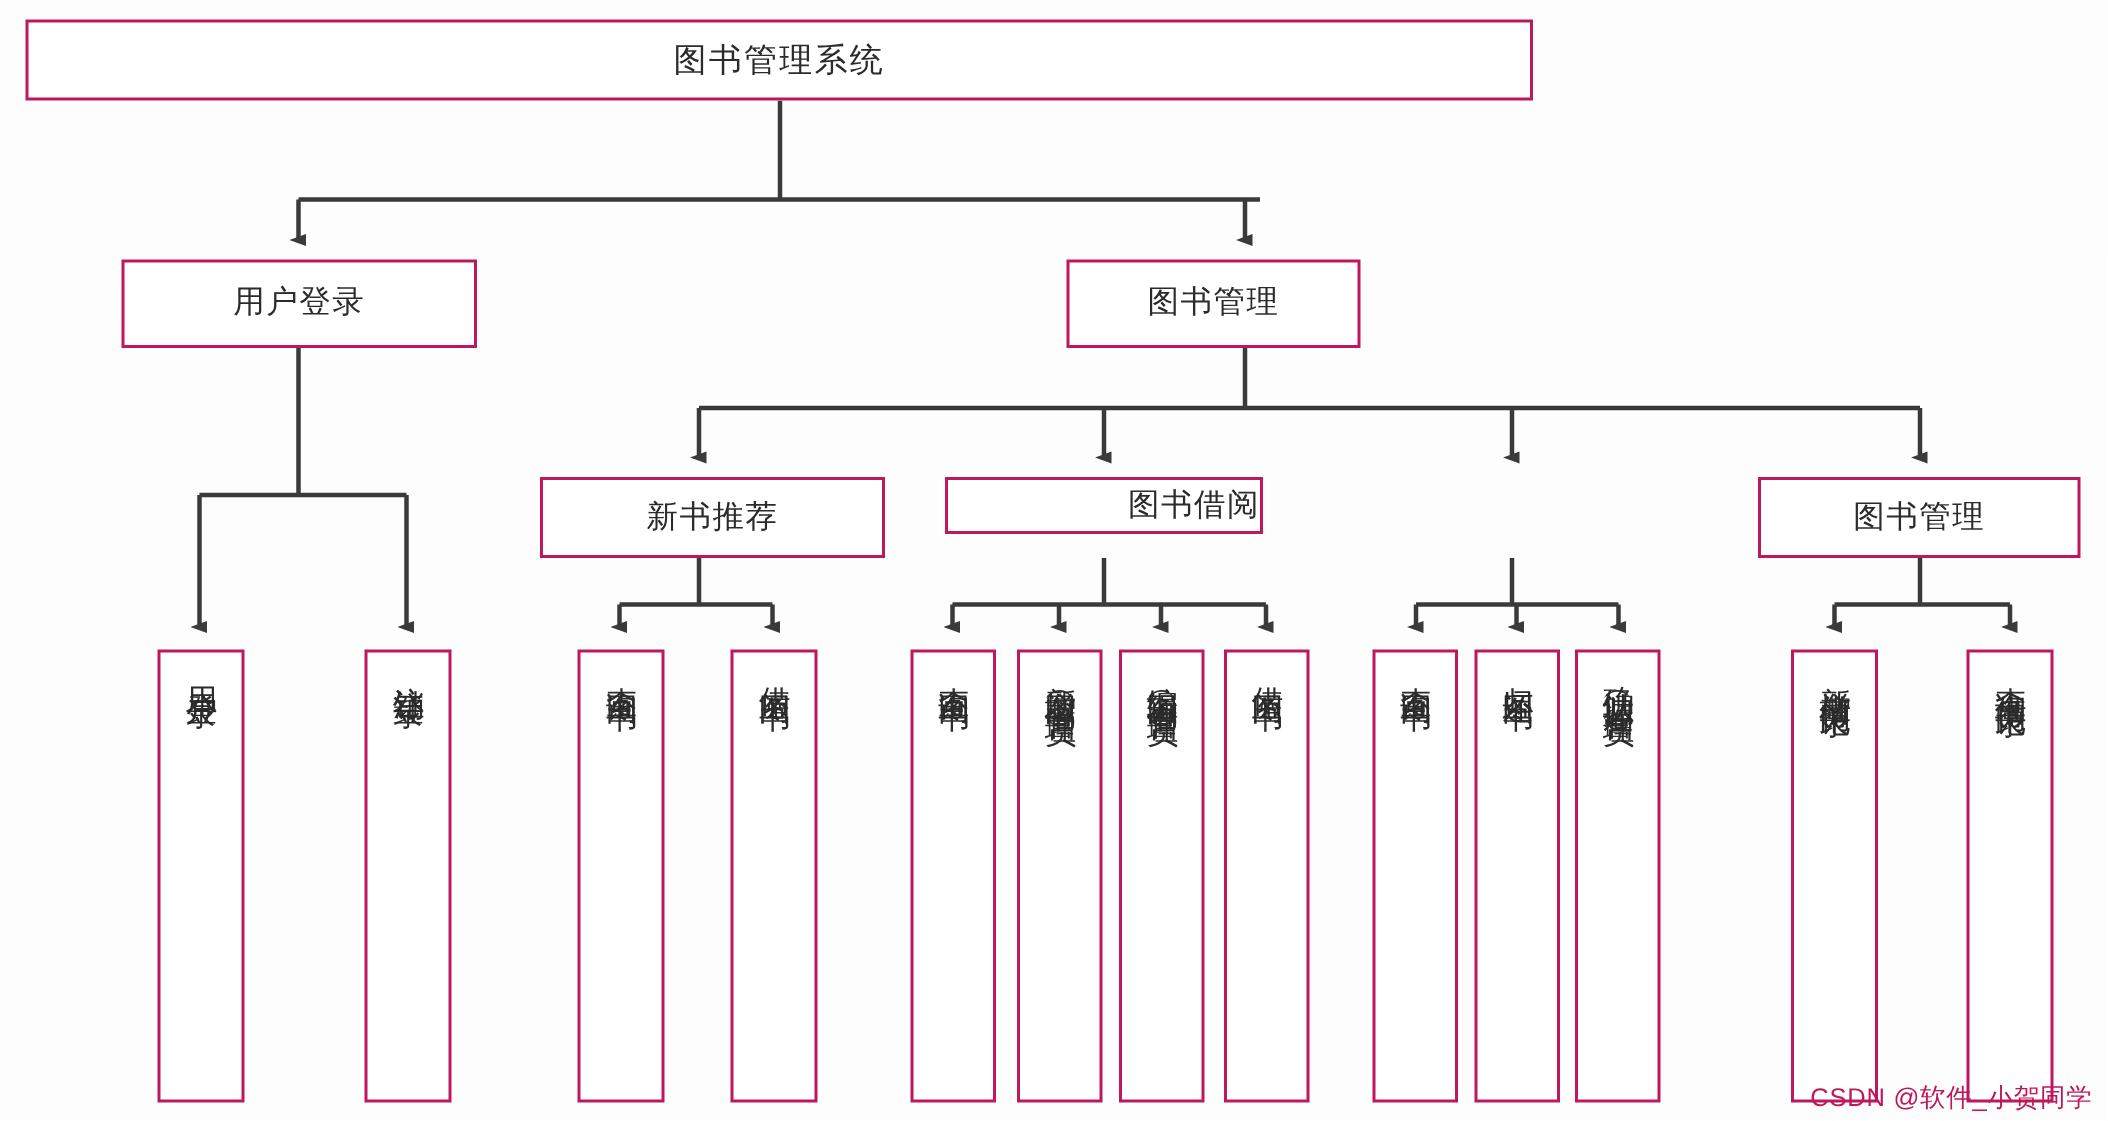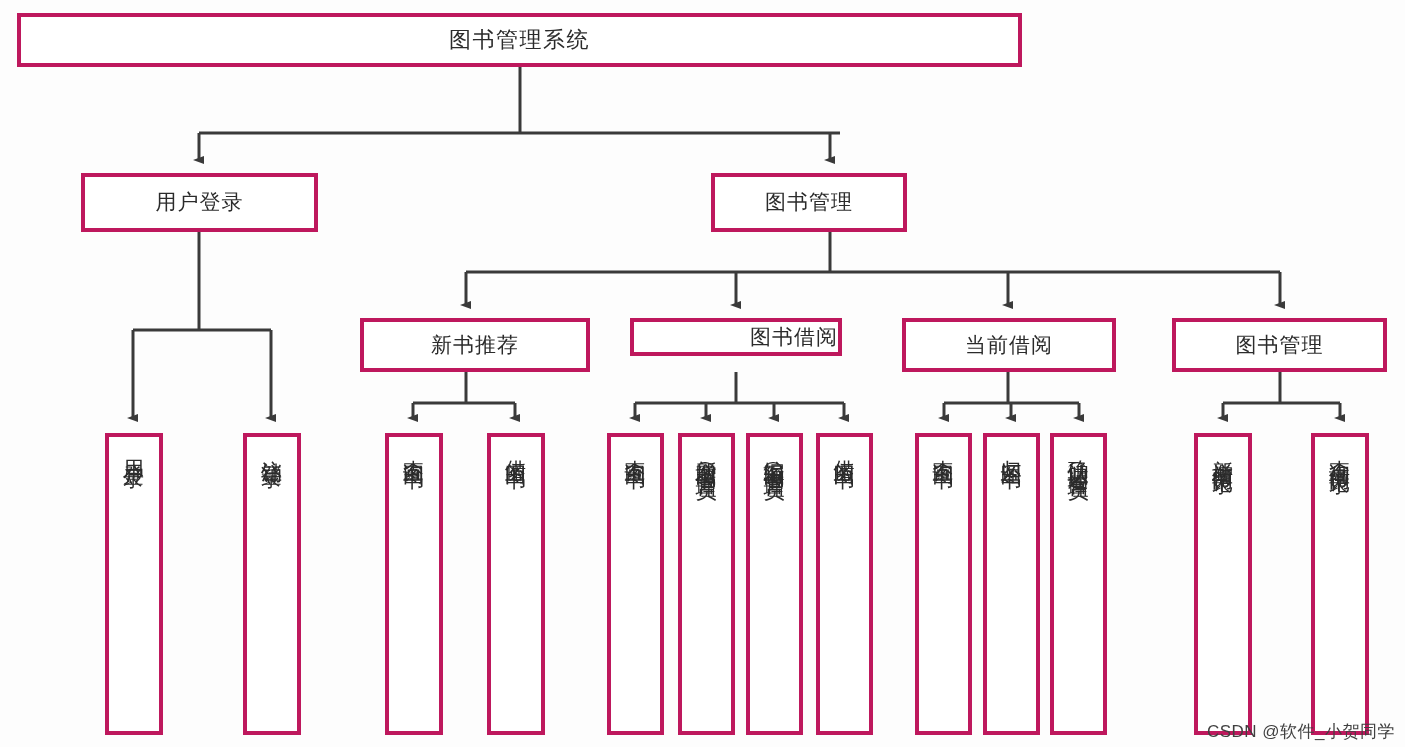--- a/index.html
+++ b/index.html
@@ -20,21 +20,21 @@
   #diagram-svg {
     position: absolute;
     left: 0;
     top: 0;
     width: 1405px;
     height: 747px;
   }
   .node {
     position: absolute;
     box-sizing: border-box;
-    border: 4px solid #be185d;
+    border: 2px solid #be185d;
     background: #ffffff;
     display: flex;
     align-items: center;
     justify-content: center;
     color: #2b2b2b;
   }
   .node-label {
     display: block;
     text-align: center;
     line-height: 1.18;
@@ -58,21 +58,21 @@
     text-orientation: upright;
     font-size: 21px;
     letter-spacing: 3px;
     line-height: 1;
   }
   .watermark {
     position: absolute;
     right: 10px;
     bottom: 4px;
     font-size: 17px;
-    color: #404040;
+    color: #be185d;
     letter-spacing: 0.5px;
     white-space: nowrap;
     pointer-events: none;
   }
 </style>
 </head>
 <body>
 
 <div id="diagram-canvas">
 
@@ -136,23 +136,20 @@
   <div class="node horizontal" style="left:711px; top:173px; width:196px; height:59px;">
     <span class="node-label">图书管理</span>
   </div>
 
   <div class="node horizontal" style="left:360px; top:318px; width:230px; height:54px;">
     <span class="node-label">新书推荐</span>
   </div>
   <div class="node horizontal" style="left:630px; top:318px; width:212px; height:38px;justify-content:flex-end;">
     <span class="node-label">图书借阅</span>
   </div>
-  <div class="node horizontal" style="left:902px; top:318px; width:214px; height:54px;">
-    <span class="node-label">当前借阅</span>
-  </div>
   <div class="node horizontal" style="left:1172px; top:318px; width:215px; height:54px;">
     <span class="node-label">图书管理</span>
   </div>
 
   <div class="node vertical" style="left:105px; top:433px; width:58px; height:302px;">
     <span class="node-label">用户登录</span>
   </div>
   <div class="node vertical" style="left:243px; top:433px; width:58px; height:302px;">
     <span class="node-label">注销登录</span>
   </div>

